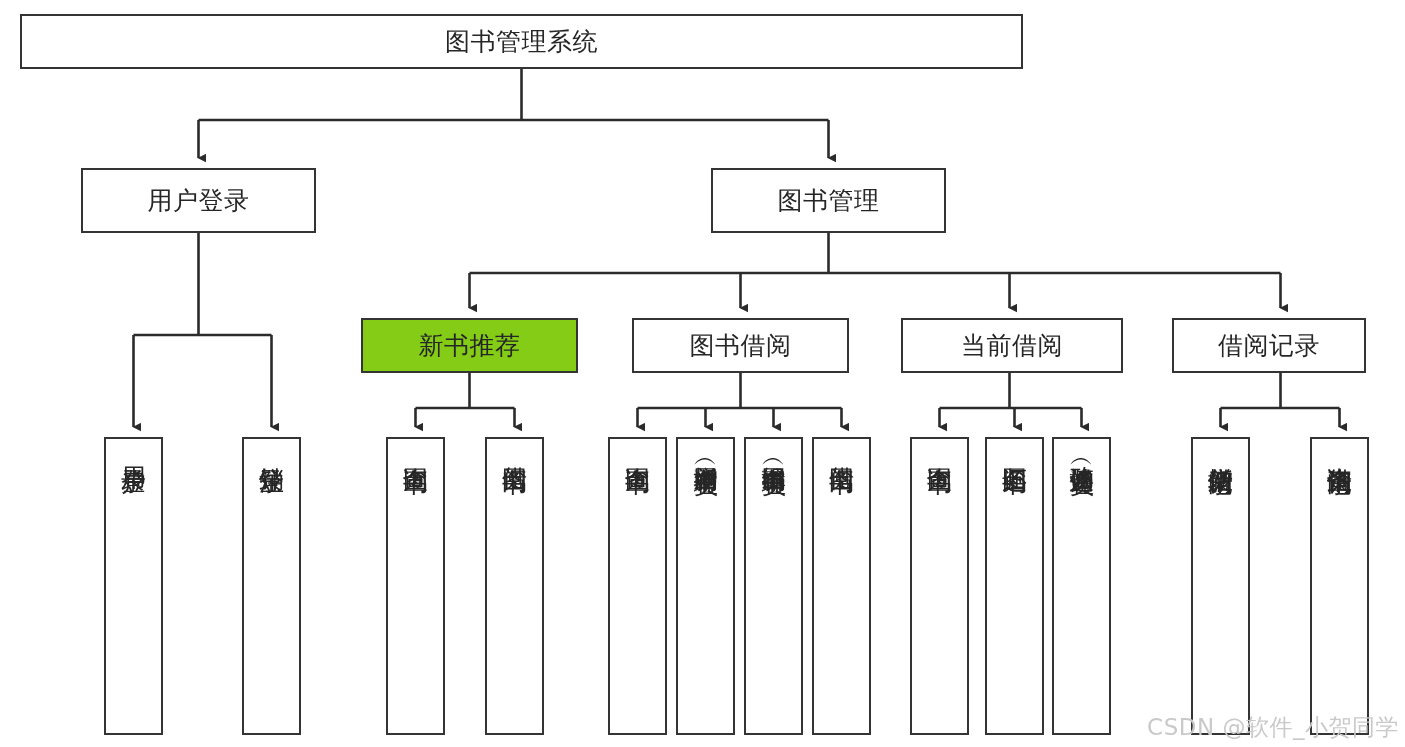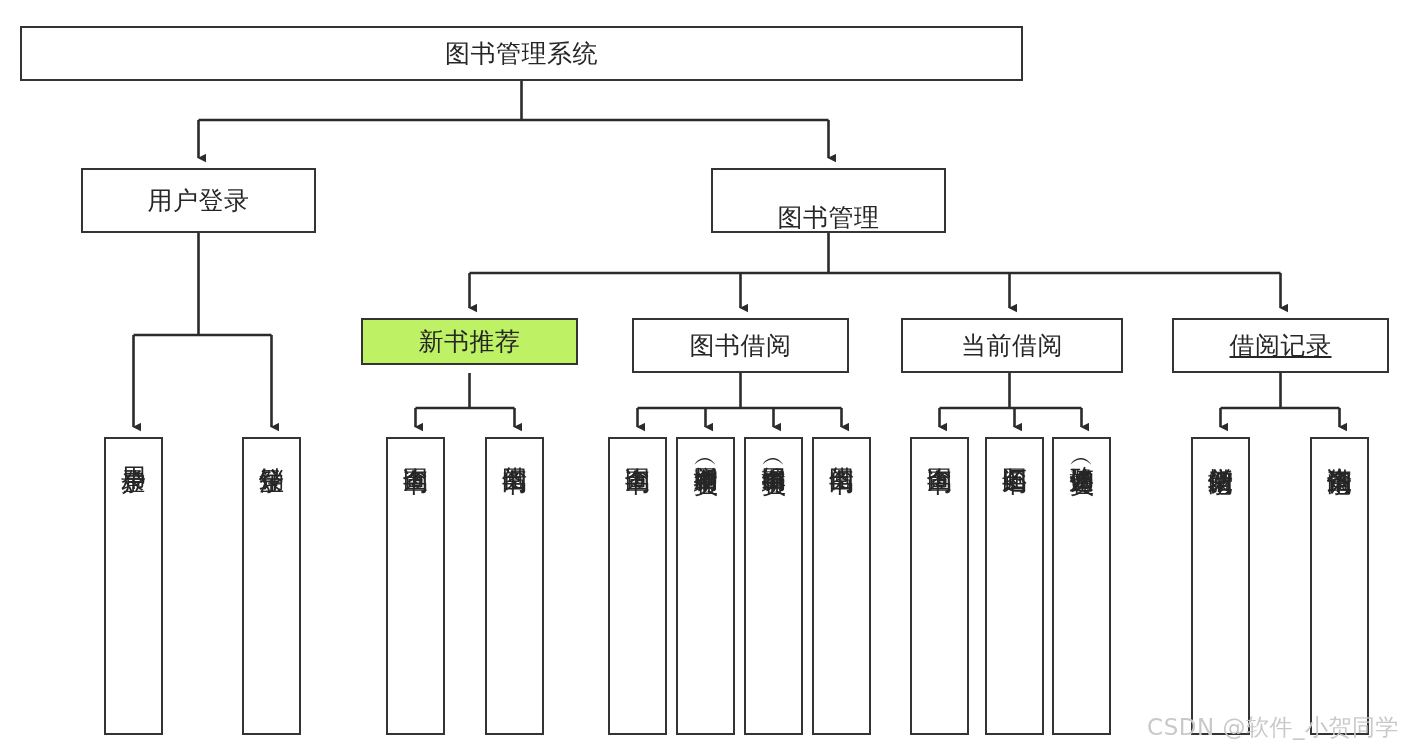--- a/index.html
+++ b/index.html
@@ -123,41 +123,41 @@
       <path d="M1014.5,408 L1014.5,427" marker-end="url(#arrow)"></path>
       <path d="M1081.5,408 L1081.5,427" marker-end="url(#arrow)"></path>
 
       <path d="M1280.5,373 L1280.5,408"></path>
       <path d="M1220.5,408 L1339.5,408"></path>
       <path d="M1220.5,408 L1220.5,427" marker-end="url(#arrow)"></path>
       <path d="M1339.5,408 L1339.5,427" marker-end="url(#arrow)"></path>
     </g>
   </svg>
 
-  <div class="node horiz" style="left: 20px; top: 14px; width: 1003px; height: 55px; border-color: rgb(52, 52, 52); background: rgb(255, 255, 255); color: rgb(38, 38, 38); margin-top: 12px;">
+  <div class="node horiz" style="left: 20px; top: 14px; width: 1003px; height: 55px; border-color: rgb(52, 52, 52); background: rgb(255, 255, 255); color: rgb(38, 38, 38);">
     <span>图书管理系统</span>
   </div>
 
   <div class="node horiz" style="left: 81px; top: 168px; width: 235px; height: 65px; border-color: rgb(52, 52, 52); background: rgb(255, 255, 255); color: rgb(38, 38, 38);">
     <span>用户登录</span>
   </div>
-  <div class="node horiz" style="left: 711px; top: 168px; width: 235px; height: 65px; border-color: rgb(52, 52, 52); background: rgb(255, 255, 255); color: rgb(38, 38, 38); align-items: flex-end;">
+  <div class="node horiz" style="left: 711px; top: 168px; width: 235px; height: 65px; border-color: rgb(52, 52, 52); background: rgb(255, 255, 255); color: rgb(38, 38, 38);">
     <span>图书管理</span>
   </div>
 
-  <div class="node horiz" style="left: 361px; top: 318px; width: 217px; height: 47px; border-color: rgb(52, 52, 52); background: #bef264; color: rgb(38, 38, 38);">
+  <div class="node horiz" style="left: 361px; top: 318px; width: 217px; height: 55px; border-color: rgb(52, 52, 52); background: #84cc16; color: rgb(38, 38, 38);">
     <span>新书推荐</span>
   </div>
   <div class="node horiz" style="left: 632px; top: 318px; width: 217px; height: 55px; border-color: rgb(52, 52, 52); background: rgb(255, 255, 255); color: rgb(38, 38, 38); text-align: center;">
     <span>图书借阅</span>
   </div>
   <div class="node horiz" style="left: 901px; top: 318px; width: 222px; height: 55px; border-color: rgb(52, 52, 52); background: rgb(255, 255, 255); color: rgb(38, 38, 38);">
     <span>当前借阅</span>
   </div>
-  <div class="node horiz" style="left: 1172px; top: 318px; width: 217px; height: 55px; border-color: rgb(52, 52, 52); background: rgb(255, 255, 255); color: rgb(38, 38, 38); text-decoration: underline;">
+  <div class="node horiz" style="left: 1172px; top: 318px; width: 194px; height: 55px; border-color: rgb(52, 52, 52); background: rgb(255, 255, 255); color: rgb(38, 38, 38);">
     <span>借阅记录</span>
   </div>
 
   <div class="node vert" style="left: 104px; top: 437px; width: 59px; height: 298px; border-color: rgb(52, 52, 52); background: rgb(255, 255, 255); color: rgb(38, 38, 38);">
     <span class="vlabel">用户登录</span>
   </div>
   <div class="node vert" style="left: 242px; top: 437px; width: 59px; height: 298px; border-color: rgb(52, 52, 52); background: rgb(255, 255, 255); color: rgb(38, 38, 38);">
     <span class="vlabel">注销登录</span>
   </div>
   <div class="node vert" style="left: 386px; top: 437px; width: 59px; height: 298px; border-color: rgb(52, 52, 52); background: rgb(255, 255, 255); color: rgb(38, 38, 38);">

